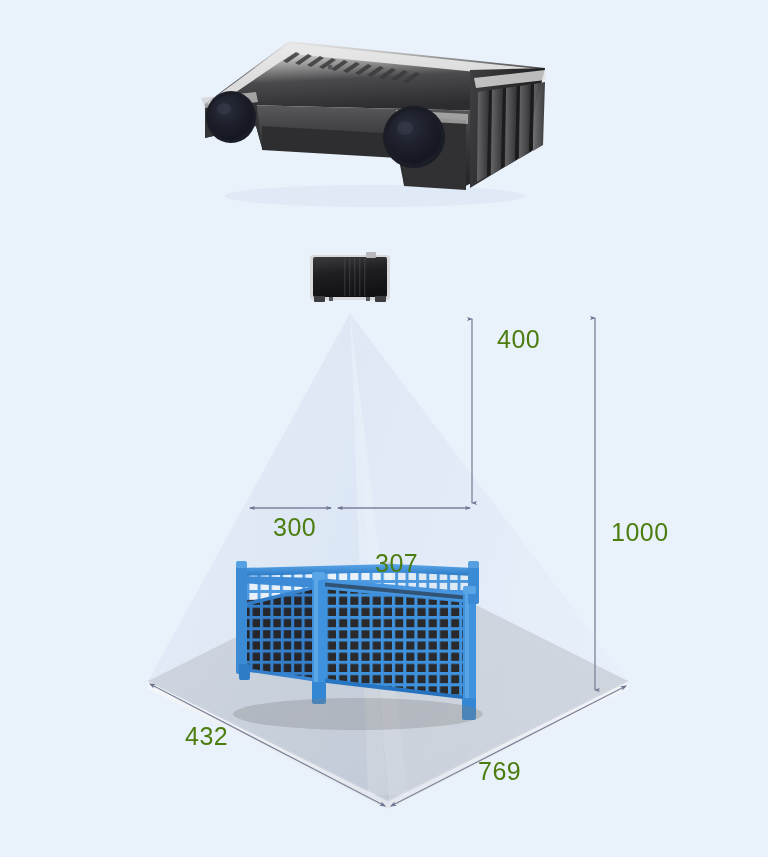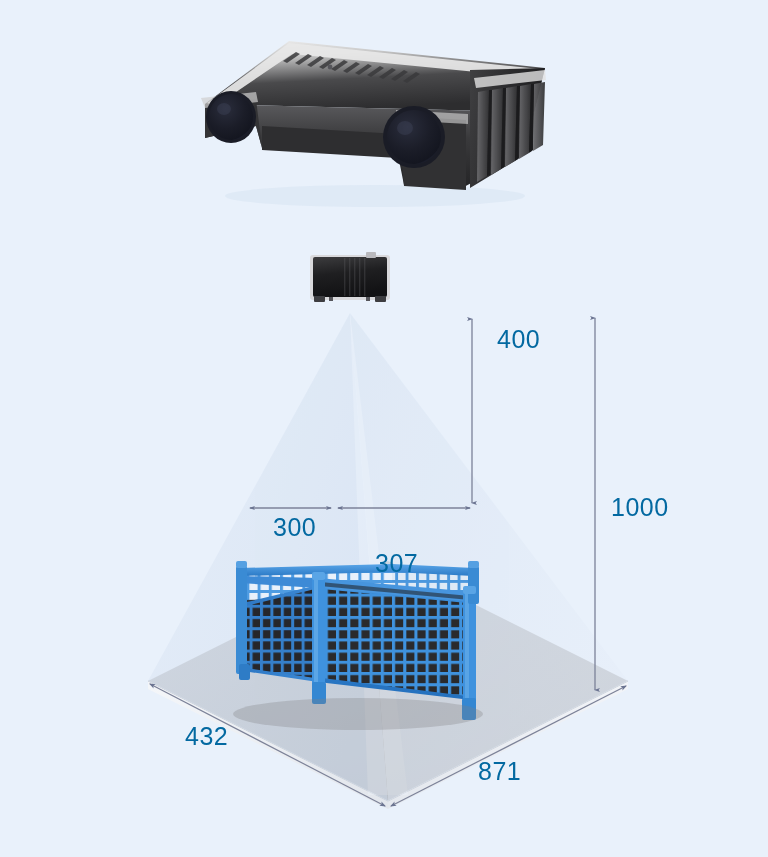--- a/index.html
+++ b/index.html
@@ -22,21 +22,21 @@
   #scene-svg {
     position: absolute;
     left: 0;
     top: 0;
     width: 768px;
     height: 857px;
     display: block;
   }
   .dim-label {
     position: absolute;
-    color: #0369a1;
+    color: #4d7c0f;
     font-family: "Liberation Sans", sans-serif;
     font-size: 25px;
     font-weight: 400;
     letter-spacing: 0.5px;
     white-space: nowrap;
     user-select: none;
   }
 </style>
 </head>
 <body>
@@ -341,19 +341,19 @@
     </g>
 
   </svg>
 
   <div class="dim-label" style="left:497px; top:325px;">400</div>
 
   <div class="dim-label" style="left:273px; top:513px;">300</div>
 
   <div class="dim-label" style="left:375px; top:513px;margin-top:36px;">307</div>
 
-  <div class="dim-label" style="left:611px; top:493px;text-align:right;">1000</div>
+  <div class="dim-label" style="left:611px; top:518px;text-align:right;">1000</div>
 
   <div class="dim-label" style="left:185px; top:722px;">432</div>
 
-  <div class="dim-label" style="left:478px; top:757px;">871</div>
+  <div class="dim-label" style="left:478px; top:757px;">769</div>
 
 </div>
 
 </body></html>

